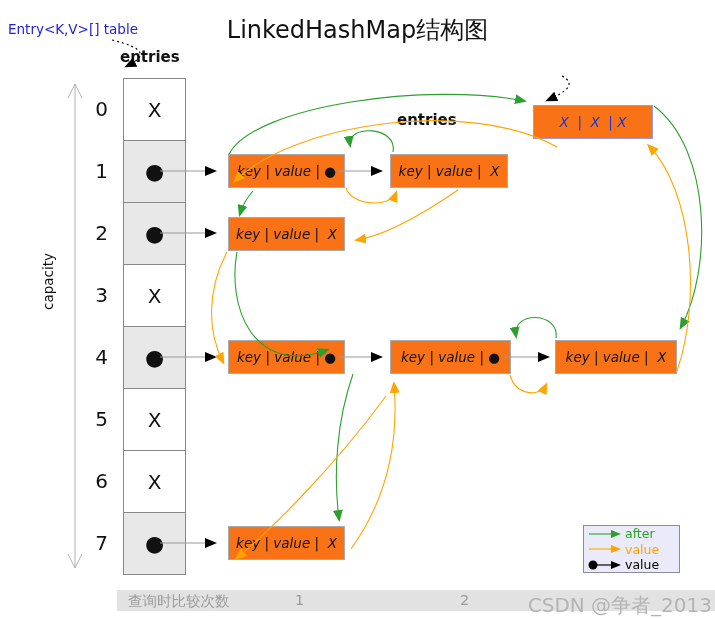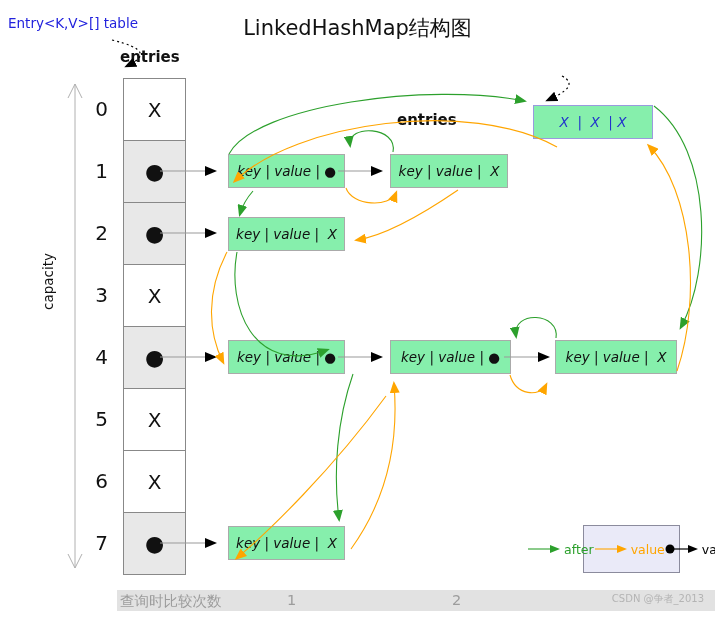--- a/index.html
+++ b/index.html
@@ -1,53 +1,53 @@
 <!DOCTYPE html>
 <html><head>
 <meta charset="utf-8">
 <style>
   html,body{margin:0;padding:0;background:#fff;}
   #stage{position:relative;width:715px;height:619px;background:#fff;overflow:hidden;
          font-family:"DejaVu Sans","Liberation Sans",sans-serif;}
   .abs{position:absolute;}
-  .title{left:0;top:14px;width:715px;text-align:center;font-size:21px;color:#111;}
+  .title{left:0;top:14px;width:715px;text-align:center;font-size:24px;color:#111;}
   .blue-label{color:#2222dd;font-size:13.5px;}
   .bold-label{font-size:15px;font-weight:bold;color:#111;}
   .num{font-size:20px;color:#111;width:26px;text-align:right;}
   .cell{left:123px;width:63px;height:63px;border:1px solid #888;box-sizing:border-box;
         background:#fff;display:flex;align-items:center;justify-content:center;
         font-size:20px;color:#111;z-index:2;}
   .cell.occupied{background:#e8e8e8;}
   .cell.occupied .val{font-size:22px;line-height:1;}
-  .ebox{height:34px;border:1px solid #aaa;box-sizing:border-box;background:#86efac;
+  .ebox{height:34px;border:1px solid #aaa;box-sizing:border-box;background:#f97316;
         display:flex;align-items:center;justify-content:center;
         font-style:italic;font-size:13.5px;color:#111;z-index:2;white-space:pre;}
   .hbox{border:1px solid #9a9ade;color:#2233cc;}
   .capacity{left:40px;top:310px;transform:rotate(-90deg);transform-origin:left top;
             font-size:13.5px;color:#111;}
   svg.overlay{position:absolute;left:0;top:0;z-index:5;pointer-events:none;}
   .legend{left:583px;top:525px;width:97px;height:48px;background:#eaeaf8;
           border:1px solid #8b8b9d;box-sizing:border-box;z-index:6;
-          display:flex;flex-direction:row;justify-content:center;padding:1px 4px;}
+          display:flex;flex-direction:column;justify-content:space-between;padding:1px 4px;}
   .lrow{display:flex;align-items:center;gap:3px;font-size:12.5px;line-height:13px;}
   .lrow svg{flex:0 0 auto;}
   .lg-after{color:#2ca02c;}
   .lg-before{color:#ffa500;}
   .lg-next{color:#000;}
   .footerbar{left:117px;top:590px;width:598px;height:21px;background:#e2e2e2;z-index:1;}
-  .ftext{top:592px;font-size:14.5px;color:#9c9c9c;z-index:2;}
-  .wmark{top:592px;right:11px;font-size:10px;color:#b4b4b4;z-index:2;}
+  .ftext{top:592px;font-size:14.5px;color:#9c9c9c;z-index:2;margin-left:8px;}
+  .wmark{top:592px;right:3px;font-size:20px;color:#b4b4b4;z-index:2;}
 </style>
 </head>
 <body>
 
 <div id="stage">
 
   <div class="abs title">LinkedHashMap结构图</div>
-  <div class="abs blue-label" style="left:8px;top:15px;">Entry&lt;K,V&gt;[] table</div>
+  <div class="abs blue-label" style="left:8px;top:21px;">Entry&lt;K,V&gt;[] table</div>
   <div class="abs bold-label" style="left:120px;top:48px;">entries</div>
   <div class="abs bold-label" style="left:397px;top:111px;">entries</div>
   <div class="abs capacity">capacity</div>
 
   <div class="abs num" style="left:82px;top:97px;">0</div>
   <div class="abs num" style="left:82px;top:159px;">1</div>
   <div class="abs num" style="left:82px;top:221px;">2</div>
   <div class="abs num" style="left:82px;top:283px;">3</div>
   <div class="abs num" style="left:82px;top:345px;">4</div>
   <div class="abs num" style="left:82px;top:407px;">5</div>

